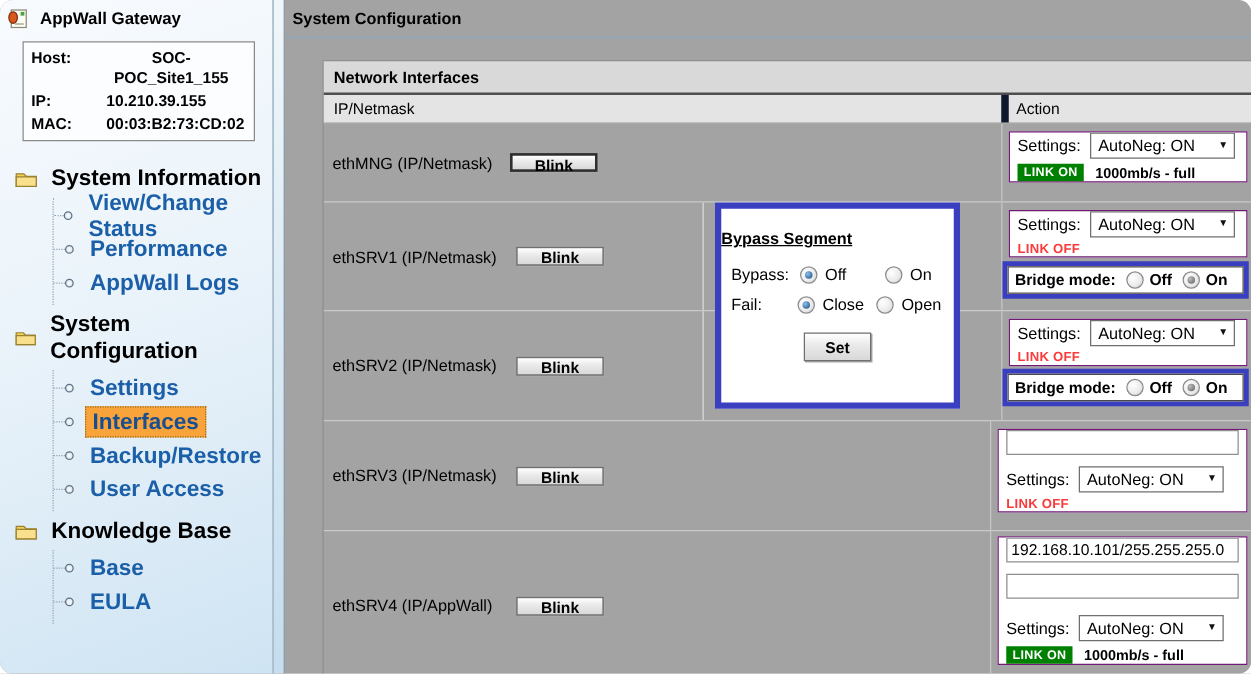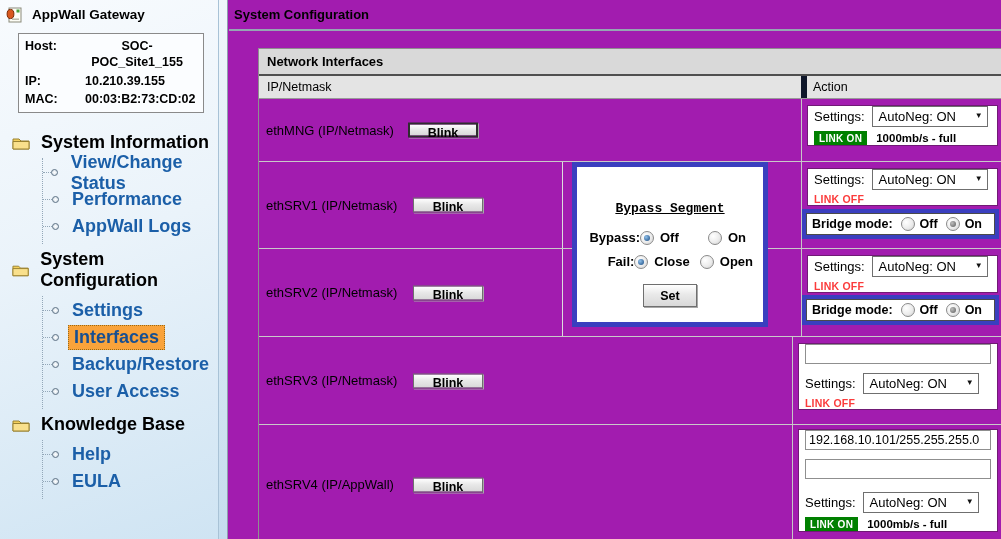--- a/index.html
+++ b/index.html
@@ -1,17 +1,17 @@
 <!DOCTYPE html>
 <html><head>
 <meta charset="utf-8">
 <style>
   html,body{margin:0;padding:0;}
-  #app{position:relative;width:1001px;height:539px;overflow:hidden;background:#a21caf;
-       font-family:"Liberation Sans",sans-serif;color:#000;font-size:13px;}
+  #app{position:relative;width:1001px;height:539px;overflow:hidden;background:#a3a3a3;
+       font-family:"Liberation Sans",sans-serif;color:#000;font-size:13px;border-radius:10px;}
 
   
   .sidebar{position:absolute;left:0;top:0;width:218px;height:539px;
            background:linear-gradient(160deg,#f8fbfe 0%,#eaf3fa 45%,#cfe4f3 100%);}
   .sb-head{display:flex;align-items:center;gap:9px;padding:6px 0 0 6px;}
   .sb-head .ttl{font-weight:bold;font-size:13.5px;}
   .host-box{margin:10px 0 0 18px;width:180px;border:1px solid #8a8a8a;background:#fbfdff;
             padding:3px 2px 4px 2px;font-weight:bold;font-size:12.5px;}
   .hrow{display:flex;align-items:flex-start;padding:2px 0;}
   .hrow .hl{width:58px;padding-left:4px;}
@@ -53,21 +53,21 @@
   .btn{background:linear-gradient(#ffffff,#e9e9e9 45%,#d8d8d8);border:1px solid #6f6f6f;
        font-weight:bold;font-size:12.5px;font-family:inherit;box-shadow:1px 1px 0 #a8a8a8;cursor:pointer;}
   .blink{position:absolute;left:154px;top:50%;transform:translateY(-50%);width:70px;height:15px;}
   .r1 .blink{left:149px;border:2px solid #2e2e2e;}
 
   .abox{border:1px solid #701a75;background:#fff;padding:0 6px;margin-top:6px;}
   .srow{display:flex;align-items:center;gap:7px;}
   .sel-box{border:1px solid #6f6f6f;background:#fff;padding:2px 20px 2px 6px;position:relative;
            min-width:88px;cursor:pointer;}
   .sel-box .arr{position:absolute;right:4px;top:4px;font-size:8px;color:#111;}
-  .lrow{display:flex;align-items:center;gap:9px;margin-top:4px;}
+  .lrow{display:flex;align-items:flex-end;gap:9px;margin-top:4px;}
   .badge-on{background:#008000;color:#fff;font-size:10px;font-weight:bold;padding:1.5px 5px;letter-spacing:.3px;}
   .speed{font-size:11.5px;font-weight:bold;}
   .linkoff{color:#fb3b3b;font-size:10.5px;font-weight:bold;margin-top:3px;letter-spacing:.2px;}
 
   .txt{display:block;width:178px;height:18px;border:1px solid #8f8f8f;font-family:inherit;font-size:12.5px;padding:0 3px;}
   .txt.mb{margin-bottom:9px;}
 
   .radio{width:14px;height:14px;border-radius:50%;border:1px solid #8a8a8a;flex:none;display:inline-block;
          background:radial-gradient(circle at 35% 35%,#ffffff 0%,#ececec 55%,#cdcdcd 100%);position:relative;box-sizing:border-box;cursor:pointer;}
   .radio.sel-blue::after{content:"";position:absolute;left:3px;top:3px;right:3px;bottom:3px;border-radius:50%;
@@ -76,22 +76,22 @@
          background:radial-gradient(circle at 35% 35%,#bdbdbd,#5c5c5c);}
 
   .bridge-wrap{position:absolute;left:0;right:2px;border:4px solid #3a3fbf;background:#fff;}
   .r2 .bridge-wrap{top:47px;} .r3 .bridge-wrap{top:46px;}
   .bridge-box{border:1px solid #4a4a4a;background:#fff;padding:3px 5px;display:flex;align-items:center;gap:8px;
               font-weight:bold;font-size:12.5px;}
   .bridge-box .opt{display:flex;align-items:center;gap:5px;}
 
   .bypass{position:absolute;left:572px;top:162px;width:186px;height:155px;border:5px solid #3a3fbf;
           background:#fff;z-index:6;box-sizing:content-box;}
-  .bp-title{text-align:center;font-weight:bold;text-decoration:underline;margin-top:34px;font-size:13px;font-family:Liberation Mono, monospace;}
-  .bp-row{display:flex;align-items:center;margin:14px 0 0 8px;font-weight:bold;font-size:13px;text-align:right;}
+  .bp-title{text-align:left;font-weight:bold;text-decoration:underline;margin-top:16px;font-size:13px;}
+  .bp-row{display:flex;align-items:center;margin:14px 0 0 8px;font-weight:normal;font-size:13px;}
   .bp-row:nth-of-type(3){margin-top:9px;}
   .bp-row .bl{width:55px;}
   .bp-row .opt{display:flex;align-items:center;gap:6px;margin-right:10px;}
   .bp-set{display:block;margin:15px auto 0;width:54px;height:23px;}
 
   .nested-line{position:absolute;left:303px;top:0;width:1px;height:100%;background:#dcdcdc;}
 </style>
 </head>
 <body>
 
@@ -184,21 +184,21 @@
         <svg width="18" height="14" viewBox="0 0 18 14">
           <path d="M1 3 L7 3 L9 5 L17 5 L17 13 L1 13 Z" fill="#f3cf5a" stroke="#9a8230"></path>
           <path d="M1 5.5 L17 5.5 L17 13 L1 13 Z" fill="#f9e08c" stroke="#9a8230"></path>
         </svg>
         <span>Knowledge Base</span>
       </div>
       <div class="children">
         <div class="child">
           <span class="stub"></span>
           <span class="bullet"></span>
-          <span class="lbl">Help</span>
+          <span class="lbl">Base</span>
         </div>
         <div class="child">
           <span class="stub"></span>
           <span class="bullet"></span>
           <span class="lbl">EULA</span>
         </div>
       </div>
     </div>
   </div>
 

